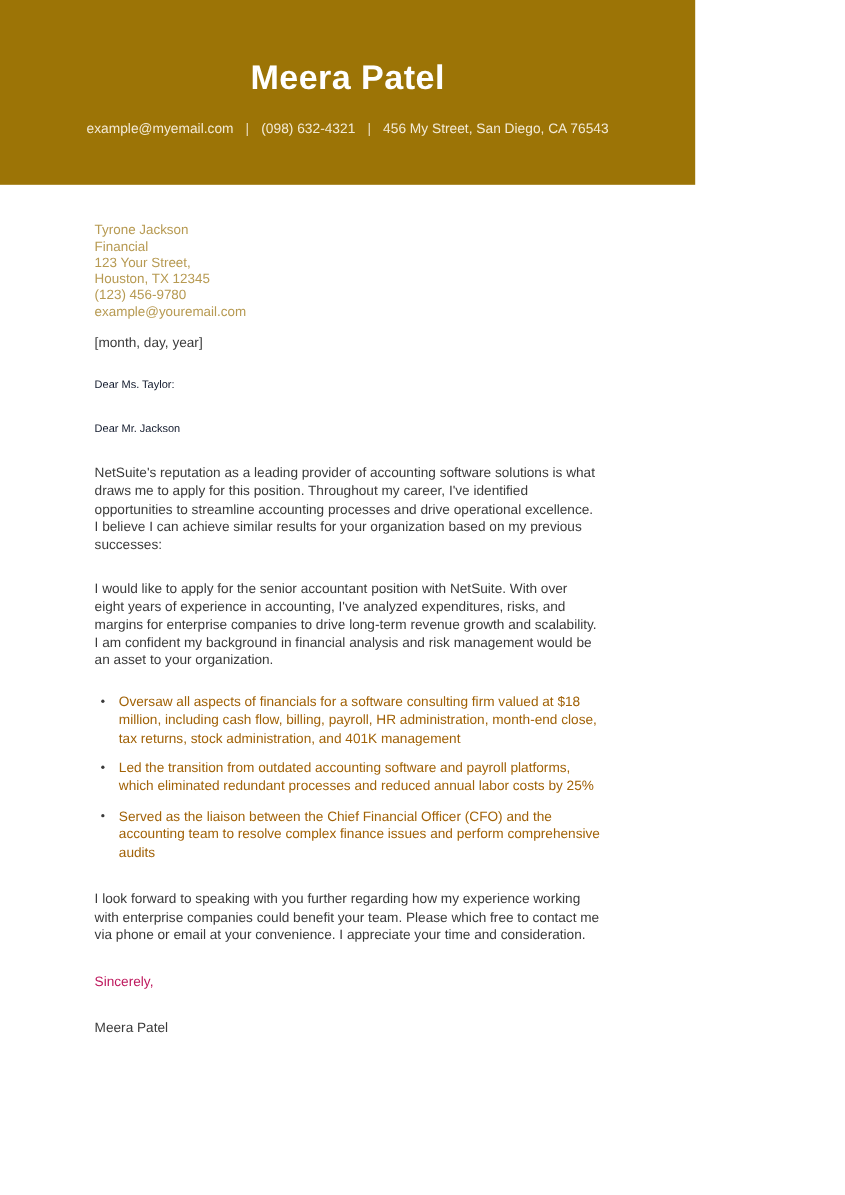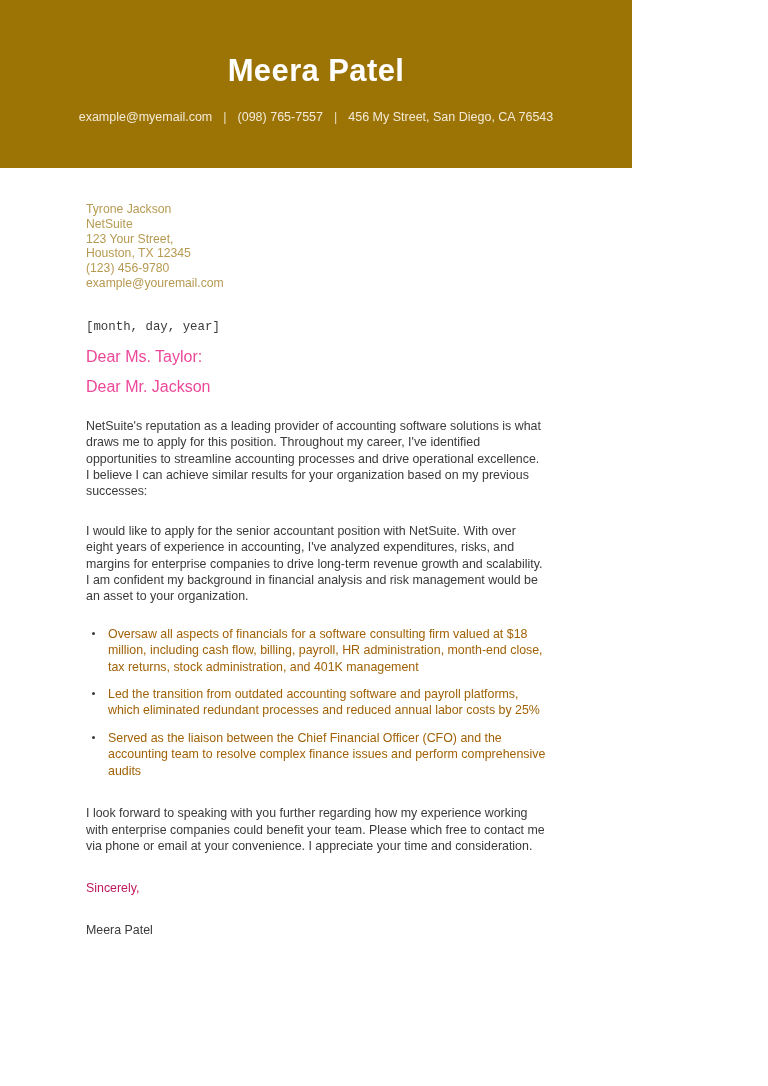--- a/index.html
+++ b/index.html
@@ -63,31 +63,30 @@
     color: #b79a52;
     font-size: 12.2px;
     line-height: 14.8px;
   }
 
   .recipient div {
     white-space: pre;
   }
 
   .date-line {
-    margin-top: 28px;
-    color: #3a3a3a;
-    font-size: 12.4px;
-    line-height: 16px;
-    font-family: Liberation Mono, monospace;
+    margin-top: 12px;
+    color: #3a3a3a;
+    font-size: 12.4px;
+    line-height: 16px;
   }
 
   .salutation {
-    margin-top: 14px;
-    color: #ec4899;
-    font-size: 16px;
+    margin-top: 24px;
+    color: #0f172a;
+    font-size: 10px;
     line-height: 16px;
   }
 
   .body-para {
     margin-top: 23px;
     color: #3a3a3a;
     font-size: 12.4px;
     line-height: 16.4px;
     text-align: left;
   }
@@ -144,29 +143,29 @@
 </style>
 </head>
 <body>
 
 <div class="page">
 
   <div class="header">
     <h1 class="header-name">Meera Patel</h1>
 
     <div class="header-contact">
-      <span>example@myemail.com</span><span class="contact-sep">|</span><span>(098) 765-7557</span><span class="contact-sep">|</span><span>456 My Street, San Diego, CA 76543</span>
+      <span>example@myemail.com</span><span class="contact-sep">|</span><span>(098) 632-4321</span><span class="contact-sep">|</span><span>456 My Street, San Diego, CA 76543</span>
     </div>
   </div>
 
   <div class="letter">
 
     <div class="recipient">
       <div>Tyrone Jackson</div>
-      <div>NetSuite</div>
+      <div>Financial</div>
       <div>123 Your Street,</div>
       <div>Houston, TX 12345</div>
       <div>(123) 456-9780</div>
       <div>example@youremail.com</div>
     </div>
 
     <div class="date-line">[month, day, year]</div>
 
     <div class="salutation">Dear Ms. Taylor:</div>
 

